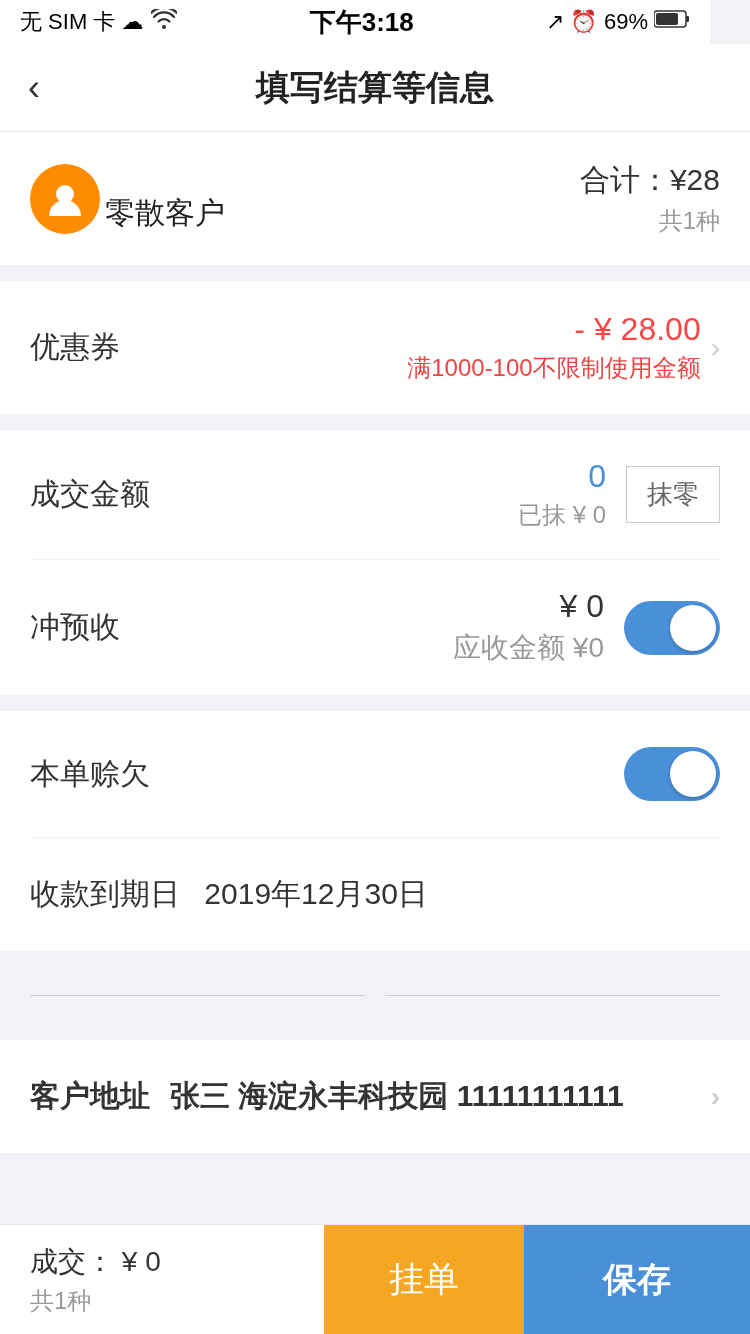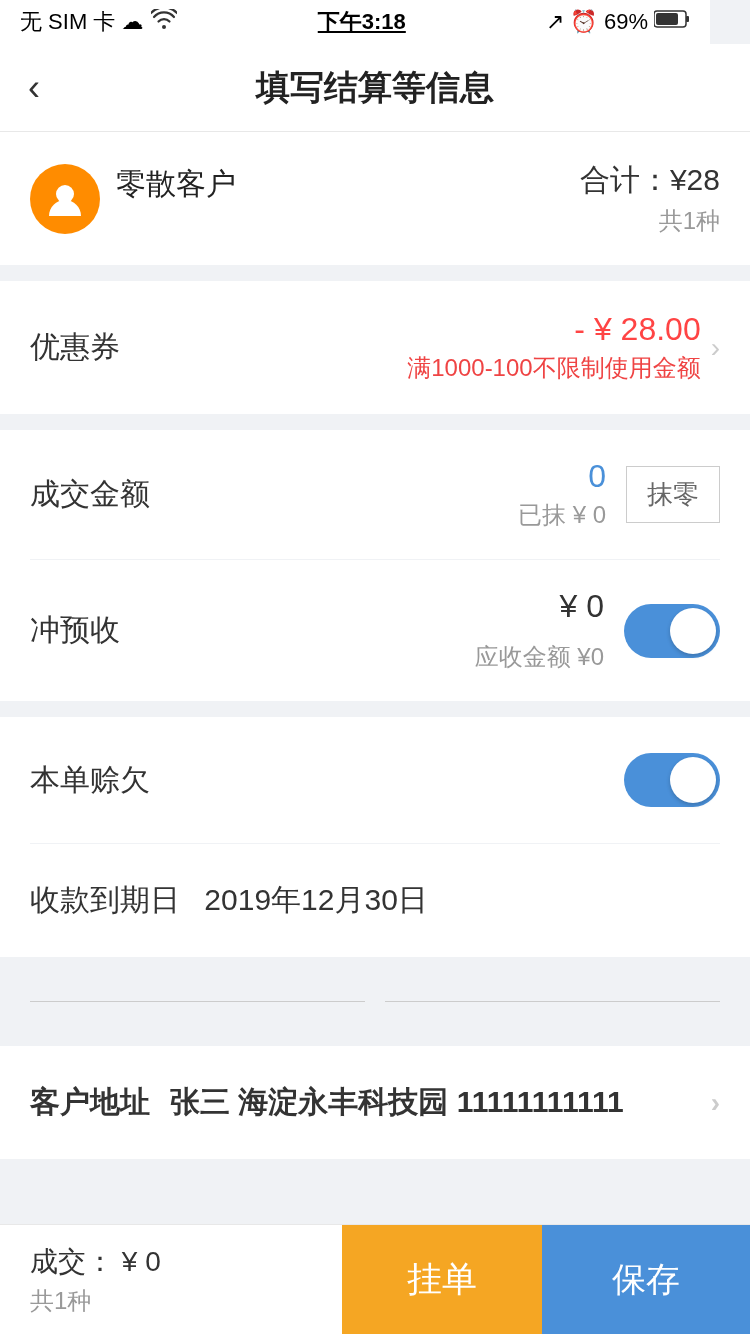--- a/index.html
+++ b/index.html
@@ -19,21 +19,21 @@
       height: 44px;
       background: #fff;
       display: flex;
       align-items: center;
       justify-content: space-between;
       padding: 0 20px;
       font-size: 24px;
       font-weight: 500;
     }
     .status-left { display: flex; align-items: center; gap: 8px; font-size: 22px; }
-    .status-center { font-size: 22px; font-weight: 600; text-decoration: underline; }
+    .status-center { font-size: 26px; font-weight: 600; }
     .status-right { display: flex; align-items: center; gap: 6px; font-size: 22px; }
 
     
     .nav-bar {
       width: 750px;
       height: 88px;
       background: #fff;
       display: flex;
       align-items: center;
       justify-content: center;
@@ -69,22 +69,22 @@
     .customer-row {
       background: #fff;
       display: flex;
       align-items: center;
       justify-content: space-between;
       padding: 28px 30px;
       margin-bottom: 16px;
     }
     .customer-left {
       display: flex;
-      align-items: flex-start;
-      gap: 16px;
+      align-items: flex-end;
+      gap: 5px;
     }
     .customer-avatar {
       width: 70px;
       height: 70px;
       border-radius: 50%;
       background: #ff8c00;
       display: flex;
       align-items: center;
       justify-content: center;
     }
@@ -182,21 +182,21 @@
       padding: 28px 30px;
     }
     .pre-collect-label { font-size: 30px; color: #333; }
     .pre-collect-right {
       display: flex;
       align-items: center;
       gap: 20px;
     }
     .pre-collect-amounts { text-align: right; }
     .pre-amount { font-size: 32px; color: #333; font-weight: 500; }
-    .receivable { font-size: 24px; color: #999; margin-top: 16px; }
+    .receivable { font-size: 28px; color: #999; margin-top: 4px; }
 
     
     .debt-section {
       background: #fff;
       margin-bottom: 16px;
     }
     .debt-row {
       display: flex;
       align-items: center;
       justify-content: space-between;
@@ -275,29 +275,29 @@
       background: #f5a623;
       display: flex;
       align-items: center;
       justify-content: center;
       font-size: 35px;
       color: #fff;
       font-weight: 500;
       cursor: pointer;
     }
     .btn-save {
-      width: 208px;
+      width: 226px;
       height: 110px;
       background: #4a90d9;
       display: flex;
       align-items: center;
       justify-content: center;
       font-size: 34px;
       color: #fff;
-      font-weight: 400;
+      font-weight: 700;
       cursor: pointer;
     }
   </style>
 </head>
 <body>
 
 <div class="status-bar">
   <div class="status-left">
     <span>无 SIM 卡 ☁</span>
     <span>

